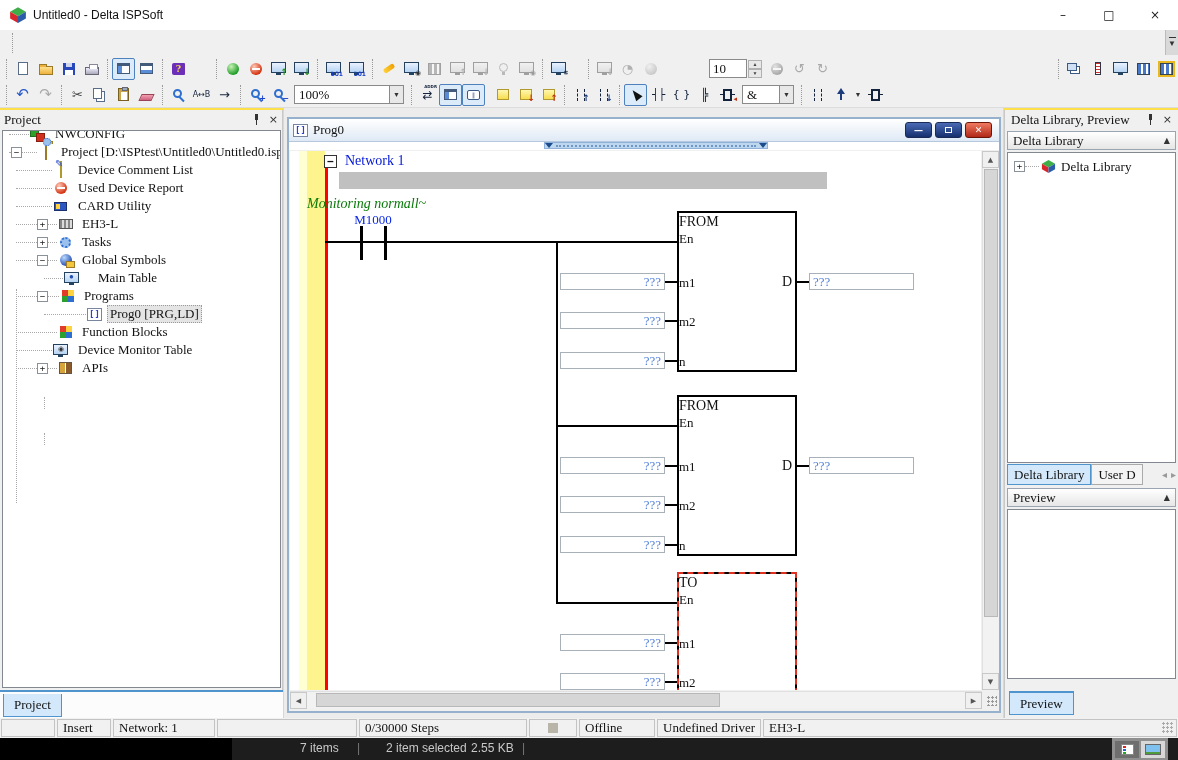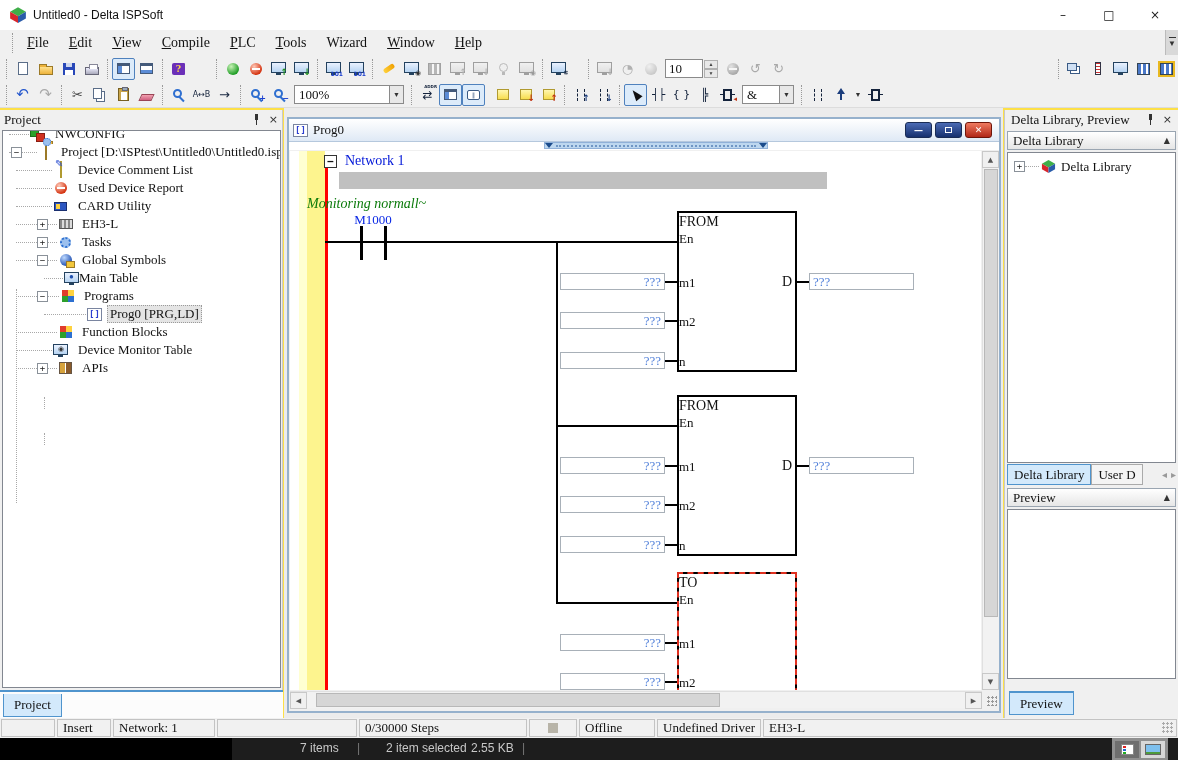--- a/index.html
+++ b/index.html
@@ -28,21 +28,21 @@
   .toolbar{position:absolute;left:0;width:100%;background:#f0f0f0;display:flex;align-items:center;padding-left:2px;}
   .tb1{top:55px;height:27px;}
   .tb2{top:82px;height:26px;border-bottom:1px solid #dcdcdc;}
   .tsep{width:0;height:20px;border-left:1px dotted #9a9a9a;margin:0 4px;}
   .tgap{height:1px;}
   .tflex{flex:1;}
   .tbtn{width:23px;height:22px;display:flex;align-items:center;justify-content:center;border:1px solid transparent;border-radius:2px;position:relative;}
   .tbtn.act{border-color:#4f81bd;background:#dcebfa;}
   .tbtn.dis{filter:grayscale(1);opacity:.45;}
   .spinbox{display:flex;align-items:center;margin:0 3px;}
-  .spinbox .sval{width:38px;height:19px;background:#fff;border:1px solid #8a8a8a;font-size:13px;padding:0 3px;display:flex;align-items:center;}
+  .spinbox .sval{width:38px;height:19px;background:#fff;border:1px solid #8a8a8a;font-size:13px;padding:0 3px;display:flex;align-items:center;margin-left:44px;}
   .spincol{display:flex;flex-direction:column;margin-left:1px;}
   .spincol .sb{width:14px;height:9px;background:#e8e8e8;border:1px solid #b0b0b0;font-size:5px;display:flex;align-items:center;justify-content:center;color:#444;}
   .combo{display:flex;align-items:center;height:19px;margin:0 3px;}
   .combo .cval{height:19px;background:#fff;border:1px solid #8a8a8a;border-right:none;font-size:13px;padding:0 4px;display:flex;align-items:center;flex:1;}
   .combo .cbtn{width:15px;height:19px;background:#e8e8e8;border:1px solid #8a8a8a;font-size:7px;display:flex;align-items:center;justify-content:center;color:#333;}
   .minidrop{width:12px;height:18px;display:flex;align-items:center;justify-content:center;font-size:7px;color:#333;}
 
   
   .ic{position:relative;width:19px;height:17px;display:flex;align-items:center;justify-content:center;font-family:"DejaVu Sans",sans-serif;}
   .gl{line-height:1;}
@@ -229,21 +229,20 @@
     <span class="title-text">Untitled0 - Delta ISPSoft</span>
     <div class="wincontrols">
       <div class="wc">–</div>
       <div class="wc">□</div>
       <div class="wc">×</div>
     </div>
   </div>
 
   <div class="menubar">
     <span class="tsep"></span>
-    <span id="menu-items"><span class="mitem"><u>F</u>ile</span><span class="mitem"><u>E</u>dit</span><span class="mitem"><u>V</u>iew</span><span class="mitem"><u>C</u>ompile</span><span class="mitem"><u>P</u>LC</span><span class="mitem"><u>T</u>ools</span><span class="mitem">Wizard</span><span class="mitem"><u>W</u>indow</span><span class="mitem"><u>H</u>elp</span></span>
     <div class="menu-overflow">
         <i></i>
         <span>▼</span>
       </div>
   </div>
 
   <div class="toolbar tb1" id="toolbar1">
       <span class="tsep"></span>
       <span class="tbtn">
         <span class="ic">
@@ -670,21 +669,21 @@
           </span>
           <span class="trow" style="left: 77px; top: 120px;">
             <span class="lbl">Global Symbols</span>
           </span>
           <span class="guide gh" style="left: 41px; top: 147px; width: 19px;"></span>
           <span class="ticon" style="left: 60px; top: 139px;">
             <span class="s-mon">
               <span class="ov" style="color: rgb(31, 79, 176); font-size: 8px; left: 4px; top: 0px;">●</span>
             </span>
           </span>
-          <span class="trow" style="left: 74px; top: 138px;">
+          <span class="trow" style="left: 93px; top: 138px;">
             <span class="lbl">Main Table</span>
           </span>
           <span class="guide gh" style="left: 13px; top: 165px; width: 43px;"></span>
           <span class="expander" style="left: 34px; top: 160px;">−</span>
           <span class="ticon" style="left: 56px; top: 157px;">
             <span class="s-grid4"></span>
           </span>
           <span class="trow" style="left: 79px; top: 156px;">
             <span class="lbl">Programs</span>
           </span>

